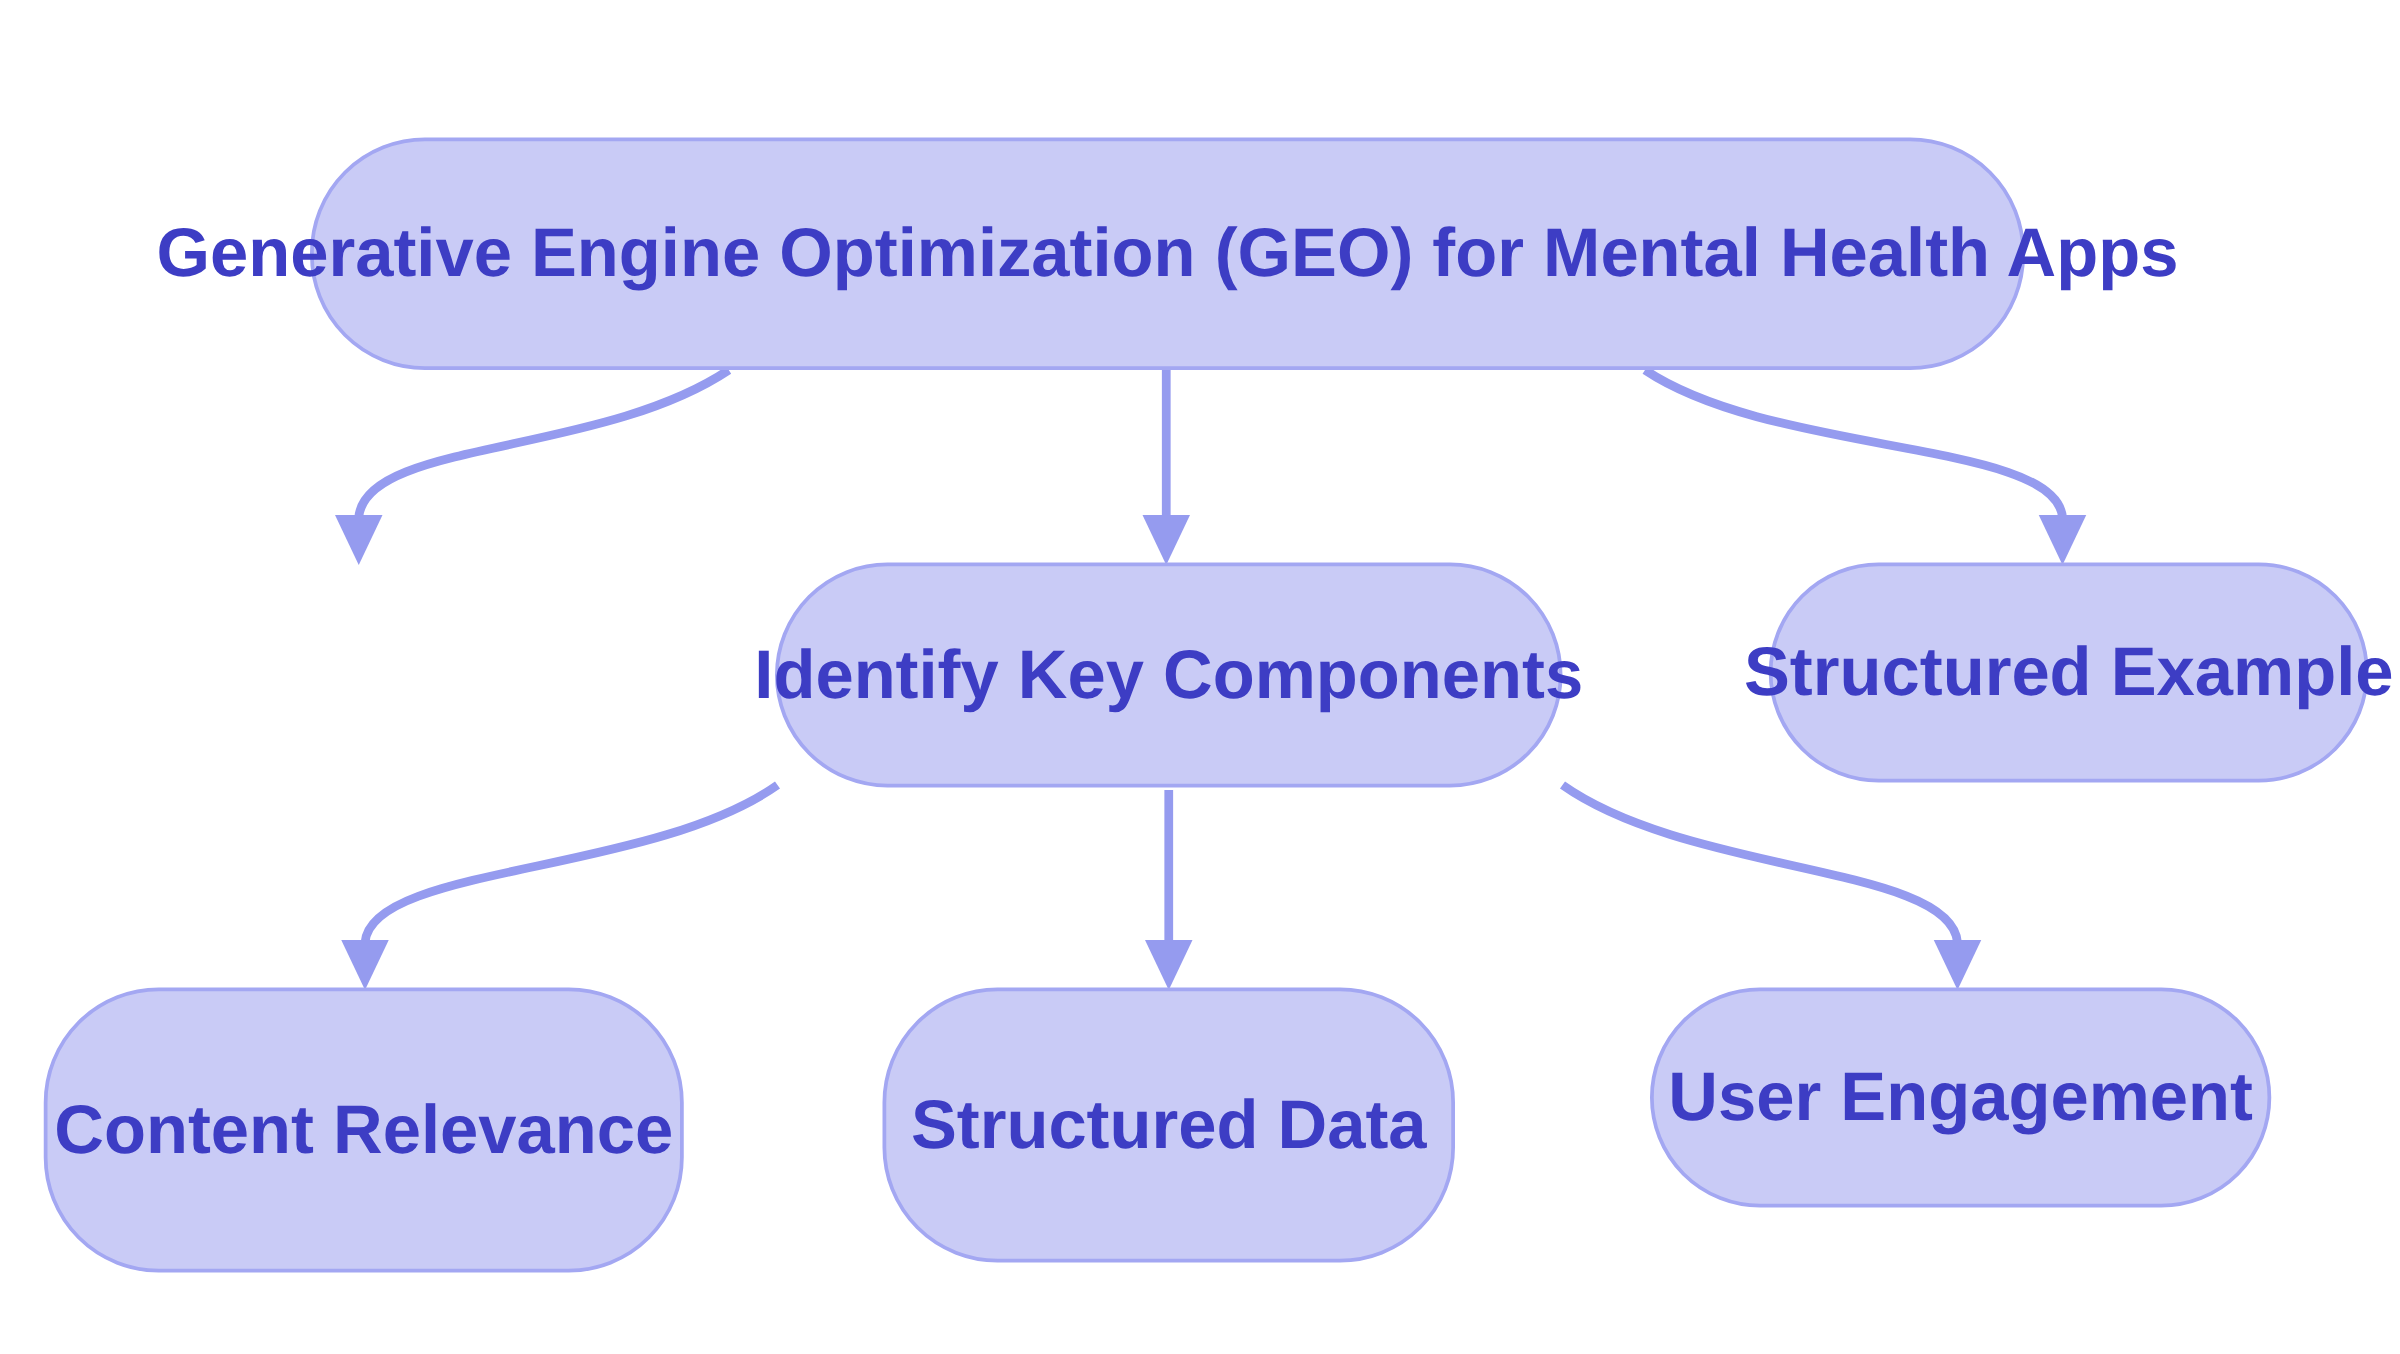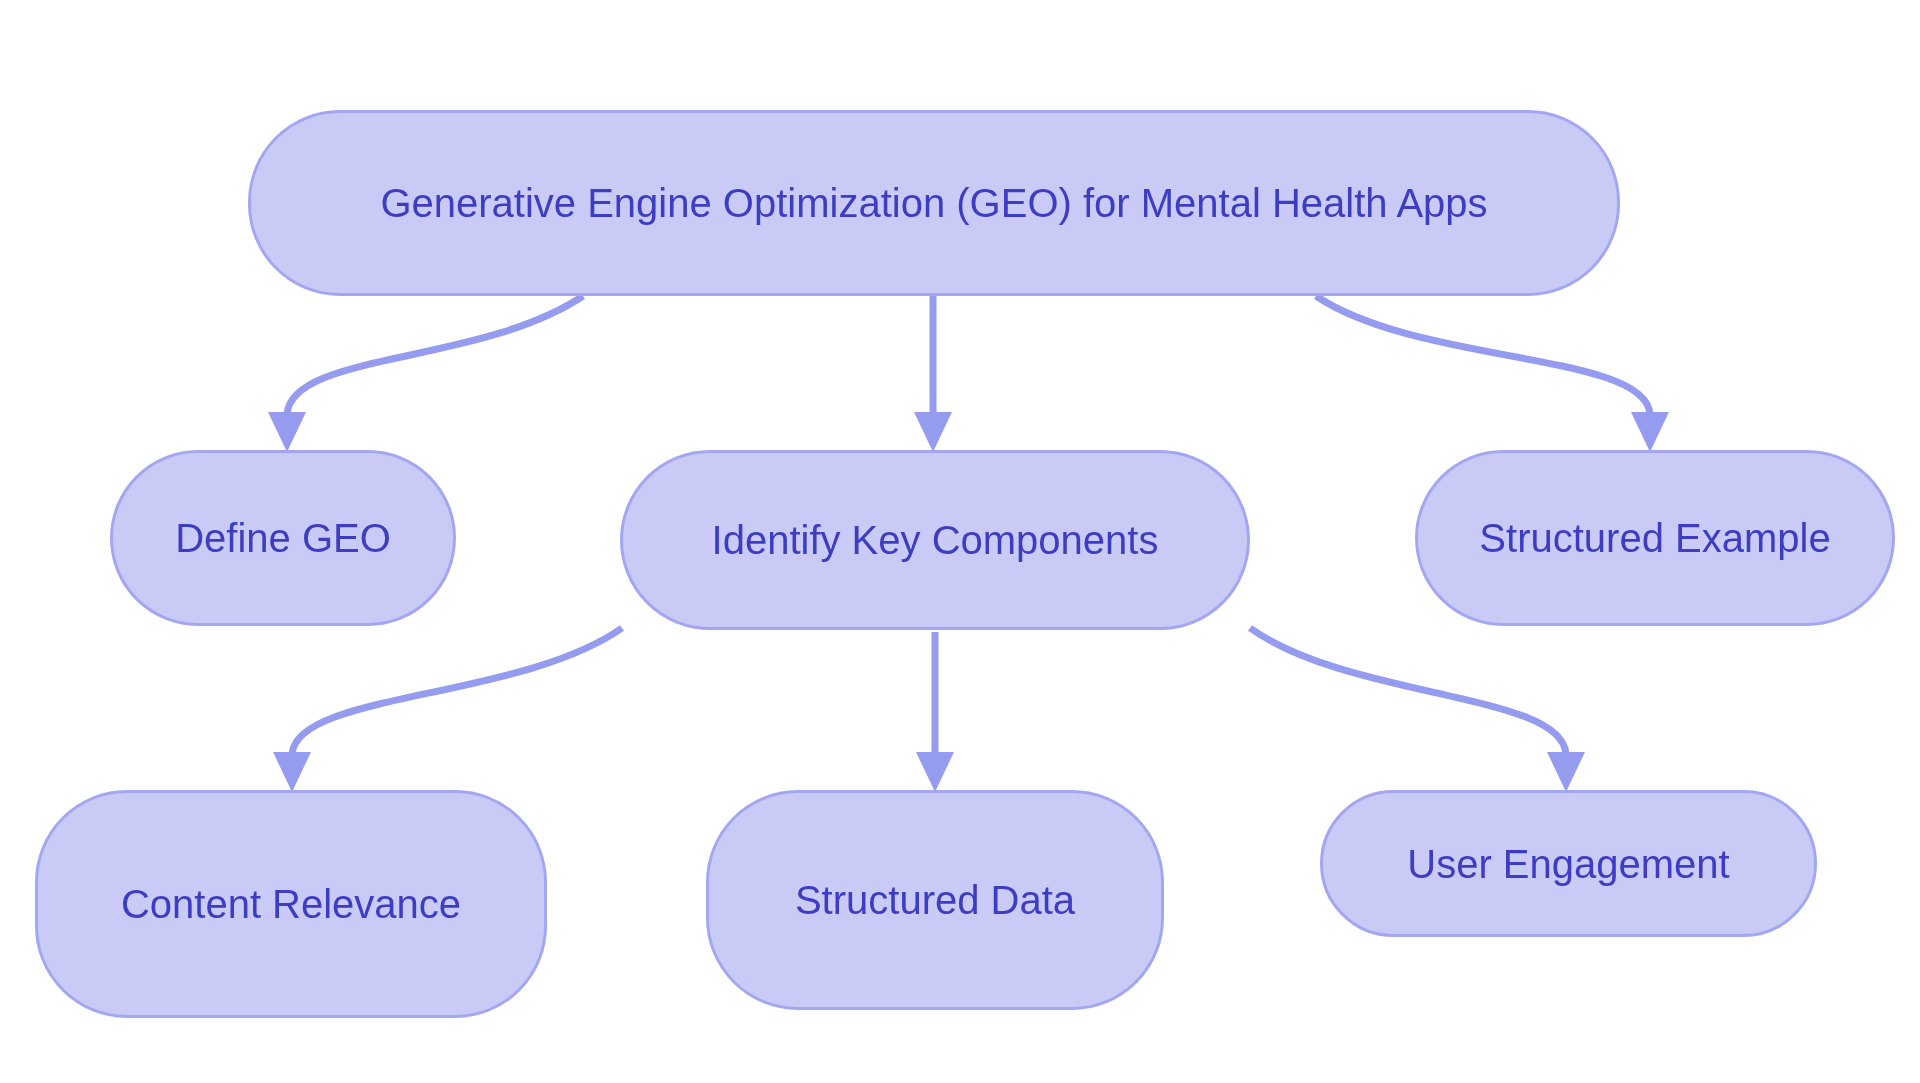--- a/index.html
+++ b/index.html
@@ -42,31 +42,32 @@
     position: absolute;
     box-sizing: border-box;
     background: var(--node-fill);
     border: 3px solid var(--node-border);
     border-radius: 92px;
     display: flex;
     align-items: center;
     justify-content: center;
     text-align: center;
     color: var(--text);
-    font-size: 40px;
+    font-size: 55px;
     line-height: 1.15;
     white-space: nowrap;
+    font-weight: bold;
   }
   .node-root       { left: 248px;  top: 110px; width: 1372px; height: 186px; }
   .node-define     { left: 110px;  top: 450px; width: 346px;  height: 176px; }
   .node-identify   { left: 620px;  top: 450px; width: 630px;  height: 180px; }
   .node-practical  { left: 1415px; top: 450px; width: 480px;  height: 176px; }
   .node-content    { left: 35px;   top: 790px; width: 512px;  height: 228px; }
   .node-structured { left: 706px;  top: 790px; width: 458px;  height: 220px; }
-  .node-engagement { left: 1320px; top: 790px; width: 497px;  height: 147px; }
+  .node-engagement { left: 1320px; top: 790px; width: 497px;  height: 176px; }
 </style>
 </head>
 <body>
 
 <div class="canvas">
 
   <svg class="edges" viewBox="0 0 1920 1083" xmlns="http://www.w3.org/2000/svg">
 
     <path d="M 583 296 C 480 365, 292 352, 287 414"></path>
     <polygon points="268,412 306,412 287,452"></polygon>
@@ -84,23 +85,20 @@
     <polygon points="916,752 954,752 935,792"></polygon>
 
     <path d="M 1250 628 C 1352 700, 1561 692, 1566 754"></path>
     <polygon points="1547,752 1585,752 1566,792"></polygon>
   </svg>
 
   <div class="node node-root">
     <span>Generative Engine Optimization (GEO) for Mental Health Apps</span>
   </div>
 
-  <div class="node node-define">
-    <span>Define GEO</span>
-  </div>
 
   <div class="node node-identify">
     <span>Identify Key Components</span>
   </div>
 
   <div class="node node-practical">
     <span>Structured Example</span>
   </div>
 
   <div class="node node-content">

